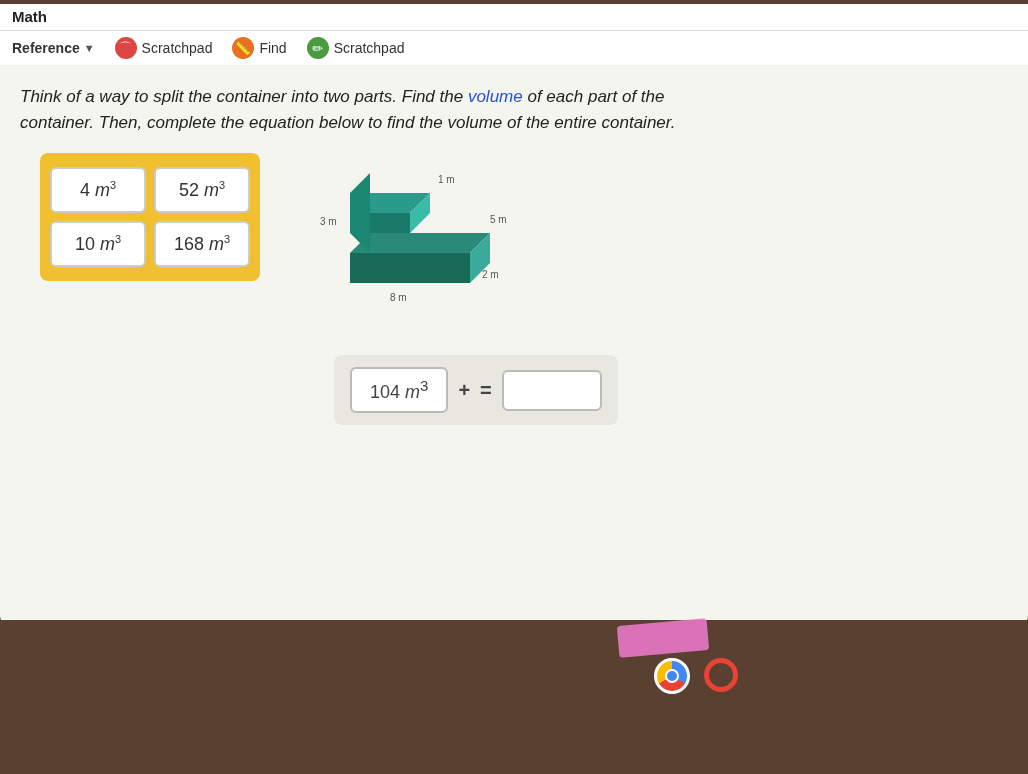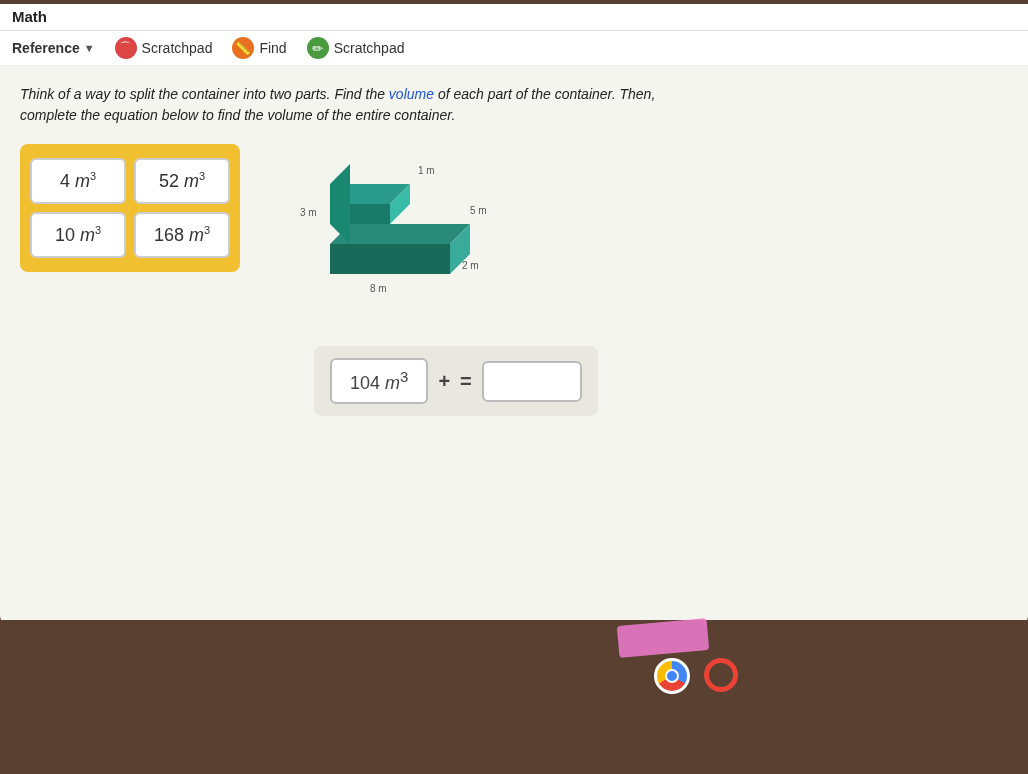--- a/index.html
+++ b/index.html
@@ -68,21 +68,21 @@
     }
     .ref-arrow {
       font-size: 11px;
       color: #555;
     }
     .content-area {
       padding: 18px 20px 10px 20px;
       background: #f5f5f0;
     }
     .instructions {
-      font-size: 14px;
+      font-size: 17px;
       line-height: 1.5;
       color: #222;
       max-width: 680px;
       margin-bottom: 18px;
       font-style: italic;
     }
     .instructions .highlight {
       color: #2255cc;
       font-style: italic;
     }
@@ -92,20 +92,21 @@
       align-items: flex-start;
     }
     .answer-panel {
       background: #f0c030;
       border-radius: 8px;
       padding: 14px 10px;
       display: grid;
       grid-template-columns: 1fr 1fr;
       gap: 8px;
       min-width: 220px;
+      margin-left: 20px;
     }
     .answer-cell {
       background: #fff;
       border-radius: 6px;
       padding: 10px 16px;
       font-size: 18px;
       color: #333;
       text-align: center;
       cursor: pointer;
       border: 2px solid #ccc;

